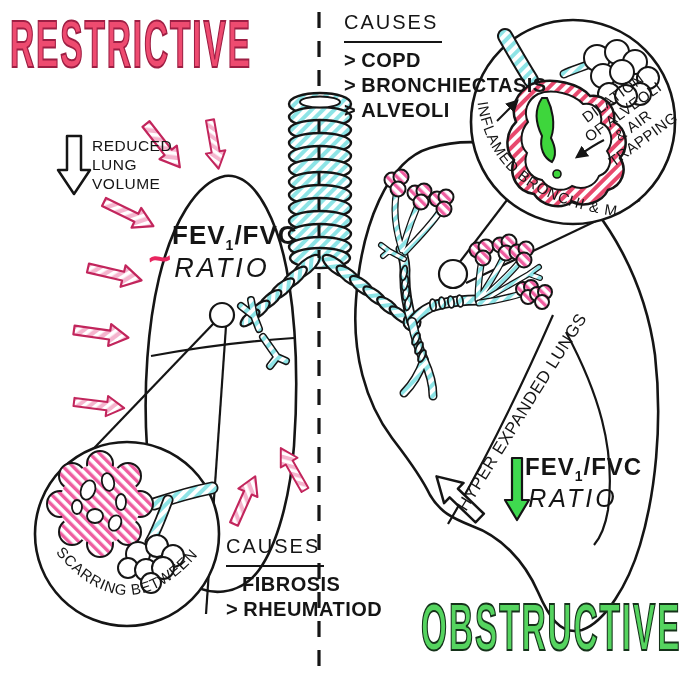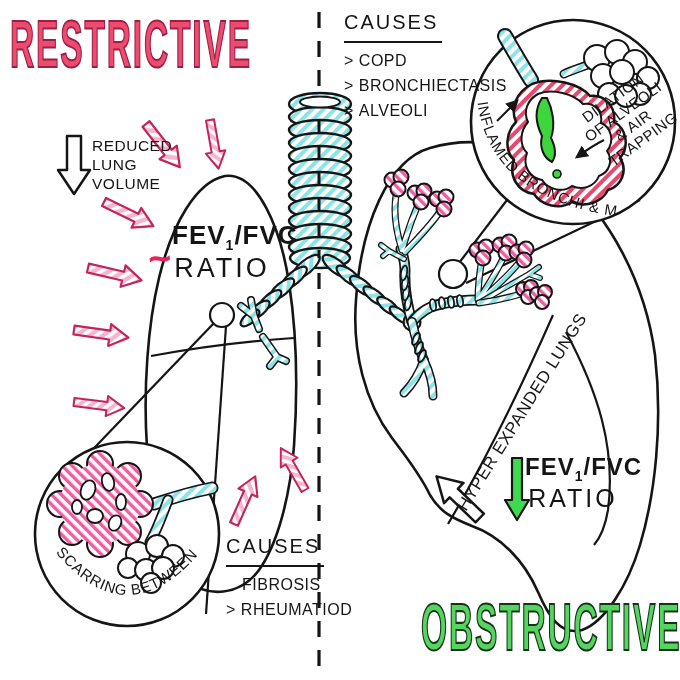--- a/index.html
+++ b/index.html
@@ -10,32 +10,32 @@
 
   .abs{position:absolute;}
   .title{font-weight:bold;letter-spacing:3px;white-space:nowrap;transform-origin:top left;
          transform:scale(0.62,1.22);font-size:54px;}
   .title-left{left:10px;top:6px;color:#ee4b70;-webkit-text-stroke:1.7px #9e1f44;}
   .title-right{left:421px;top:589px;color:#55d45f;-webkit-text-stroke:1.7px #15321a;}
 
   .causes{line-height:25px;}
   .causes-h{font-size:20px;letter-spacing:2px;border-bottom:2.5px solid #151515;
             display:inline-block;padding:0 4px 6px 0;margin-bottom:5px;}
-  .ci{font-size:16px;letter-spacing:0.5px;white-space:nowrap;}
+  .ci{font-size:20px;letter-spacing:0.5px;white-space:nowrap;font-weight:bold;}
   .ci .bullet{margin-right:5px;}
   .ind{padding-left:16px;}
   .causes-top{left:344px;top:10px;}
   .causes-bottom{left:226px;top:534px;}
 
   .vol-label{left:92px;top:136px;font-size:15.5px;line-height:19px;letter-spacing:0.5px;}
 
   .fev{text-align:center;white-space:nowrap;transform-origin:top left;}
   .fev-line1{font-size:26px;letter-spacing:1px;font-weight:bold;}
   .fev-line1 sub{font-size:14px;}
-  .fev-line2{font-size:27px;letter-spacing:3px;}
+  .fev-line2{font-size:27px;letter-spacing:3px;font-style:italic;}
   .fev-left{left:172px;top:220px;width:100px;}
   .fev-right{left:525px;top:453px;width:96px;}
   .fev-right .fev-line1{font-size:24px;}
   .fev-right .fev-line2{font-size:25px;}
 
   .tilde{left:148px;top:236px;font-size:40px;font-weight:bold;color:#e8255f;transform:rotate(-6deg);}
 </style>
 </head>
 <body>
 

